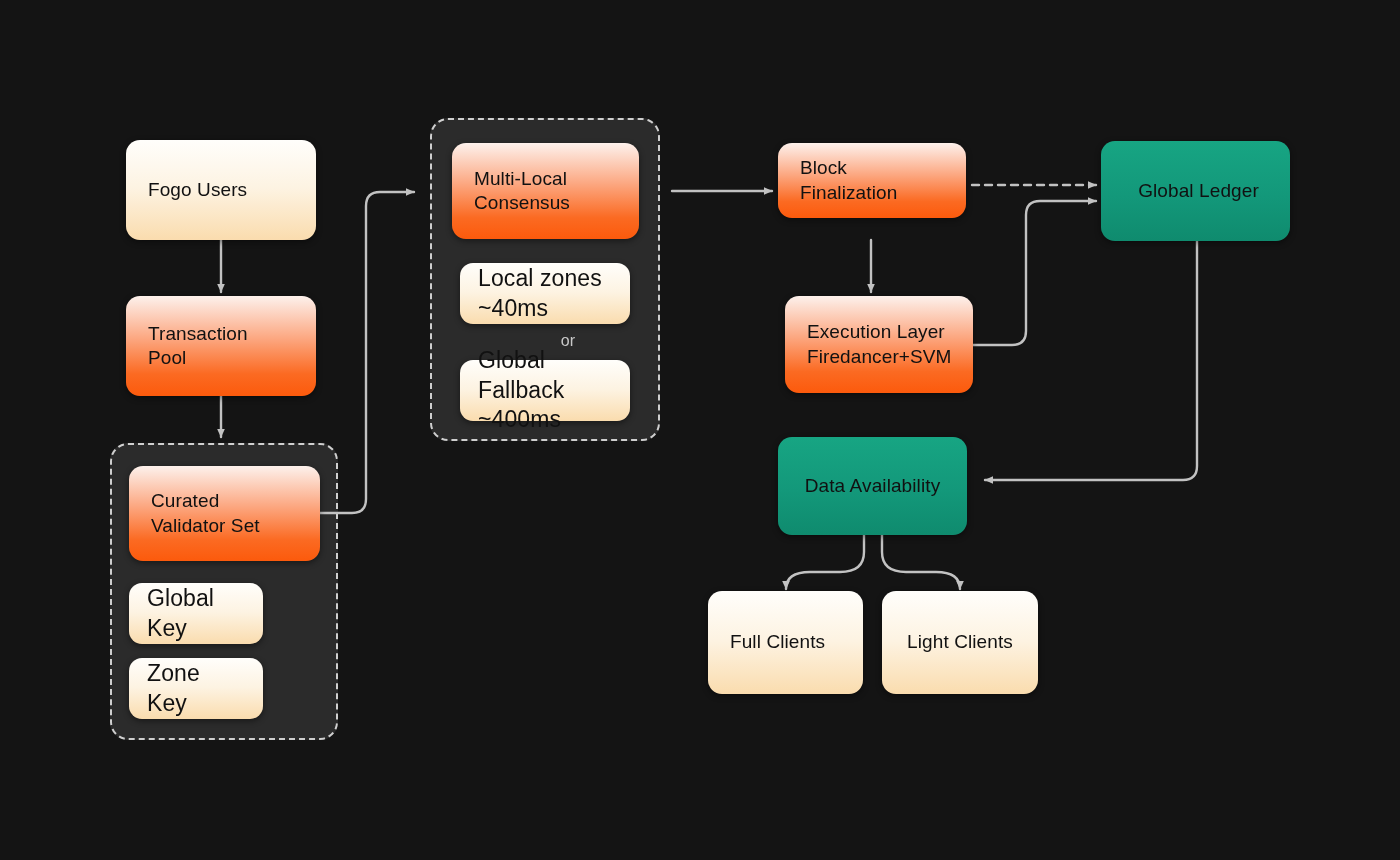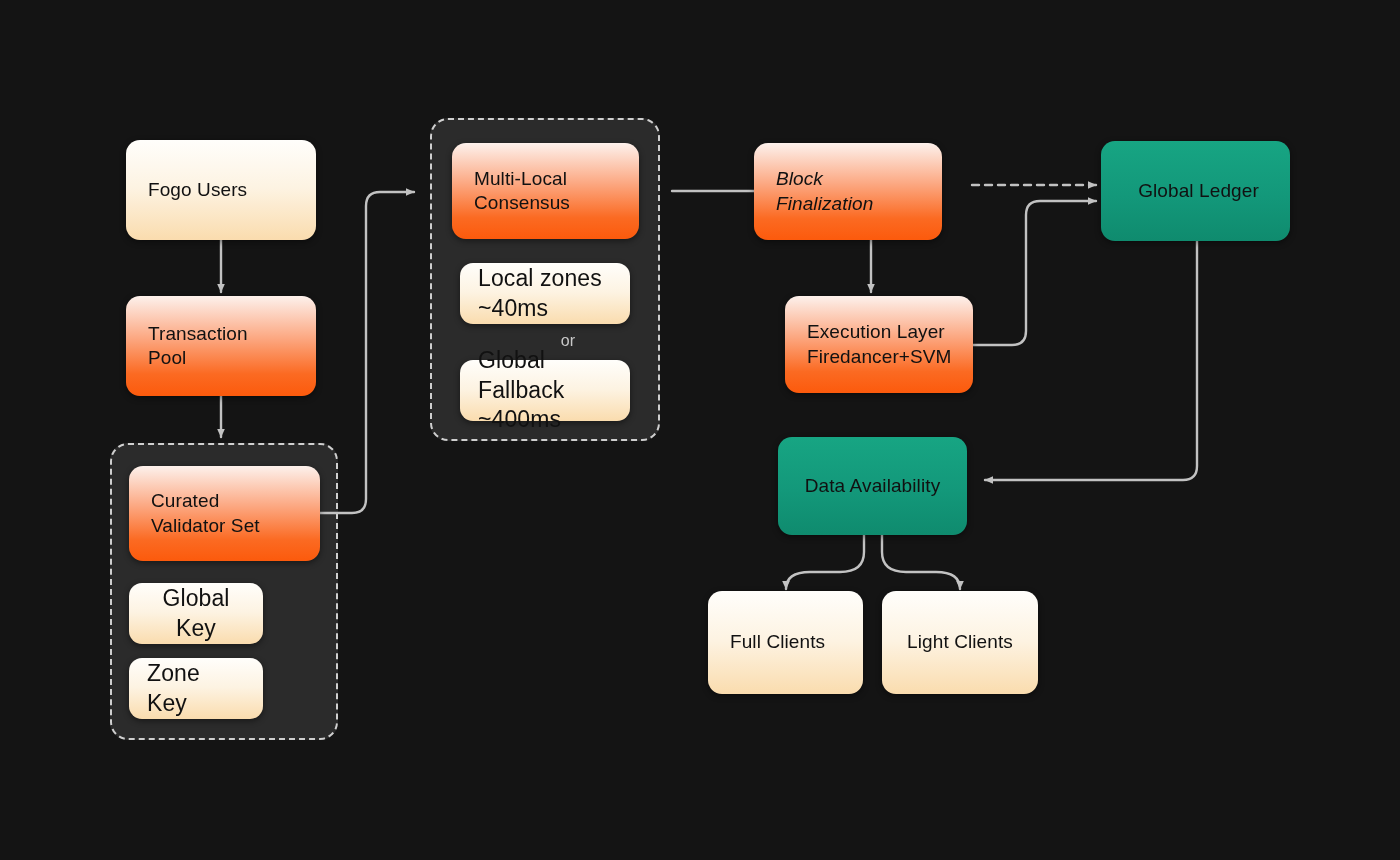--- a/index.html
+++ b/index.html
@@ -119,21 +119,21 @@
   <div class="node orange" style="left:129px; top:466px; width:191px; height:95px;">
     <span>Curated
 Validator Set</span>
   </div>
 
   <div class="node orange" style="left:126px; top:296px; width:190px; height:100px;">
     <span>Transaction
 Pool</span>
   </div>
 
-  <div class="node cream small" style="left:129px; top:583px; width:134px; height:61px;text-align:center;">
+  <div class="node cream small" style="left:129px; top:583px; width:134px; height:61px;">
     <span>Global Key</span>
   </div>
 
   <div class="node orange" style="left:452px; top:143px; width:187px; height:96px;">
     <span>Multi-Local
 Consensus</span>
   </div>
 
   <div class="node cream small" style="left:129px; top:658px; width:134px; height:61px;">
     <span>Zone Key</span>
@@ -146,21 +146,21 @@
 
   <div class="or-label" style="left:515px; top:332px;">
     <span>or</span>
   </div>
 
   <div class="node cream small" style="left:460px; top:360px; width:170px; height:61px;">
     <span>Global Fallback
 ~400ms</span>
   </div>
 
-  <div class="node orange" style="left:754px; top:143px; width:188px; height:97px;font-style:italic;">
+  <div class="node orange" style="left:778px; top:143px; width:188px; height:75px;">
     <span>Block
 Finalization</span>
   </div>
 
   <div class="node orange" style="left:778px; top:296px; width:188px; height:97px;margin-left:7px;">
     <span>Execution Layer
 Firedancer+SVM</span>
   </div>
 
   <div class="node green centered" style="left:1101px; top:141px; width:189px; height:100px;padding-left:28px;">

